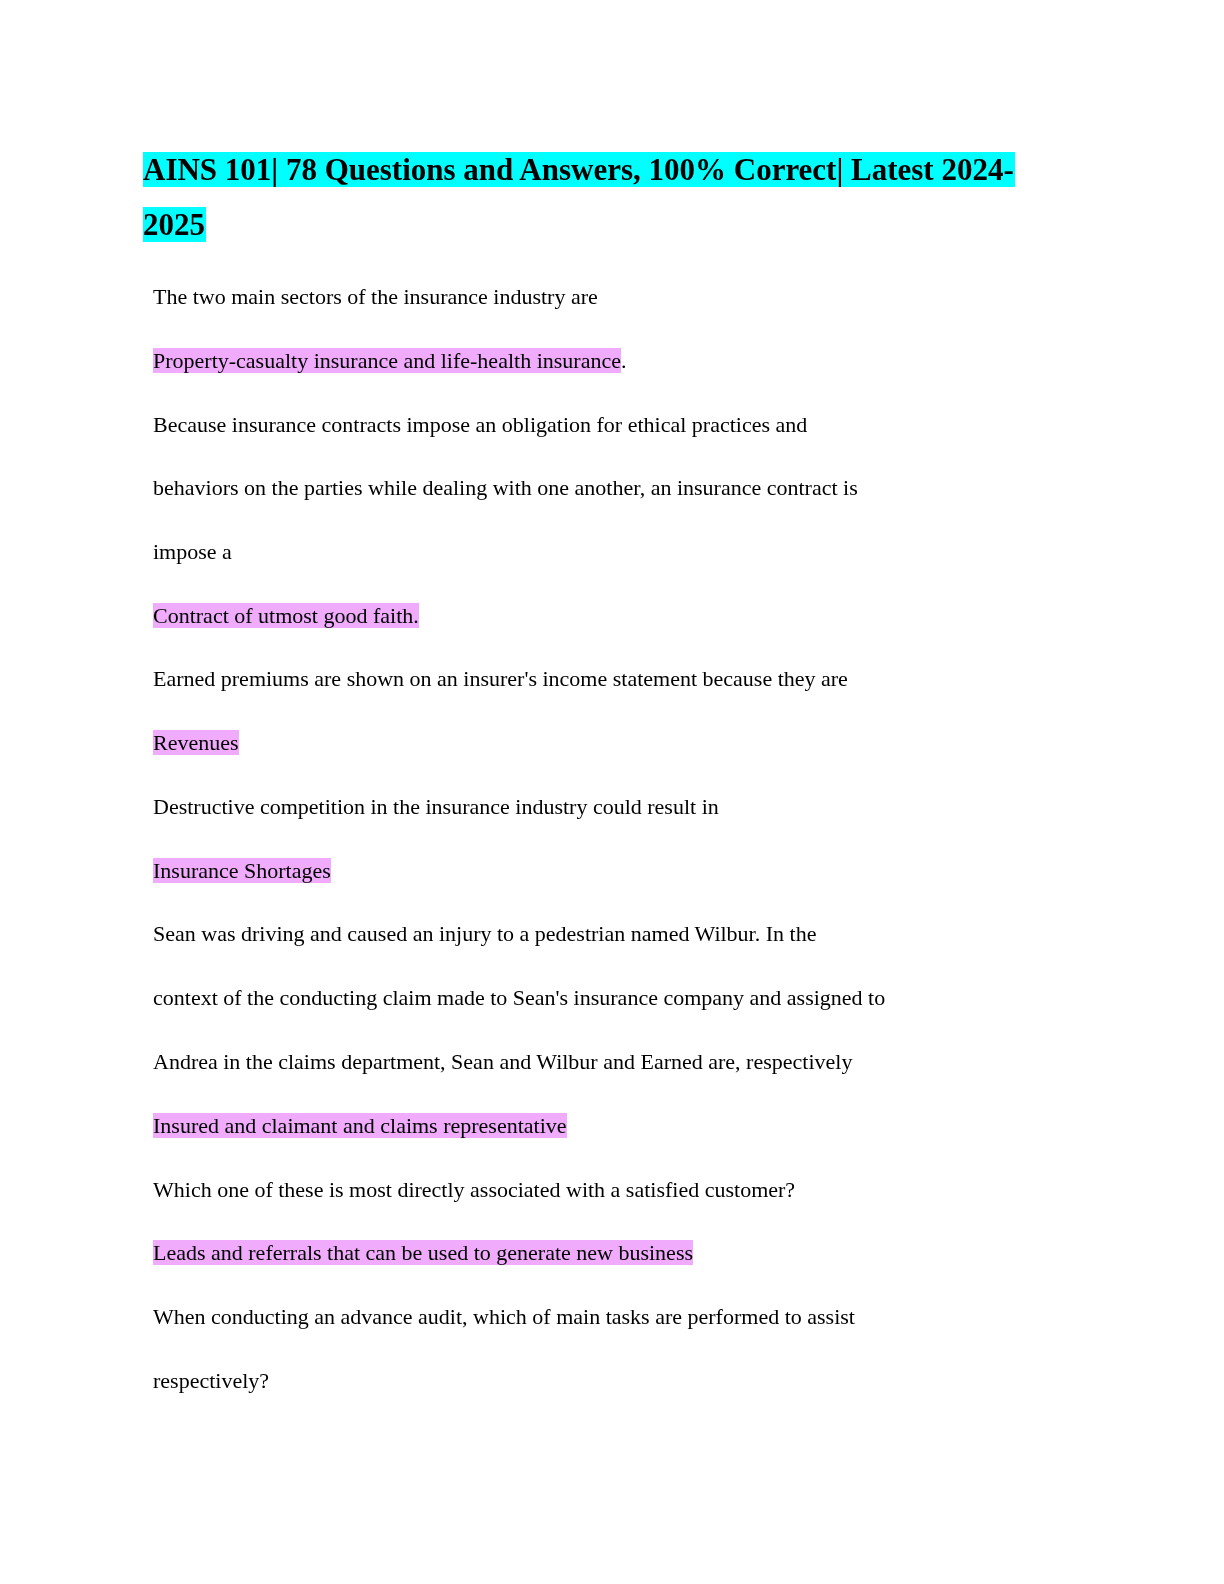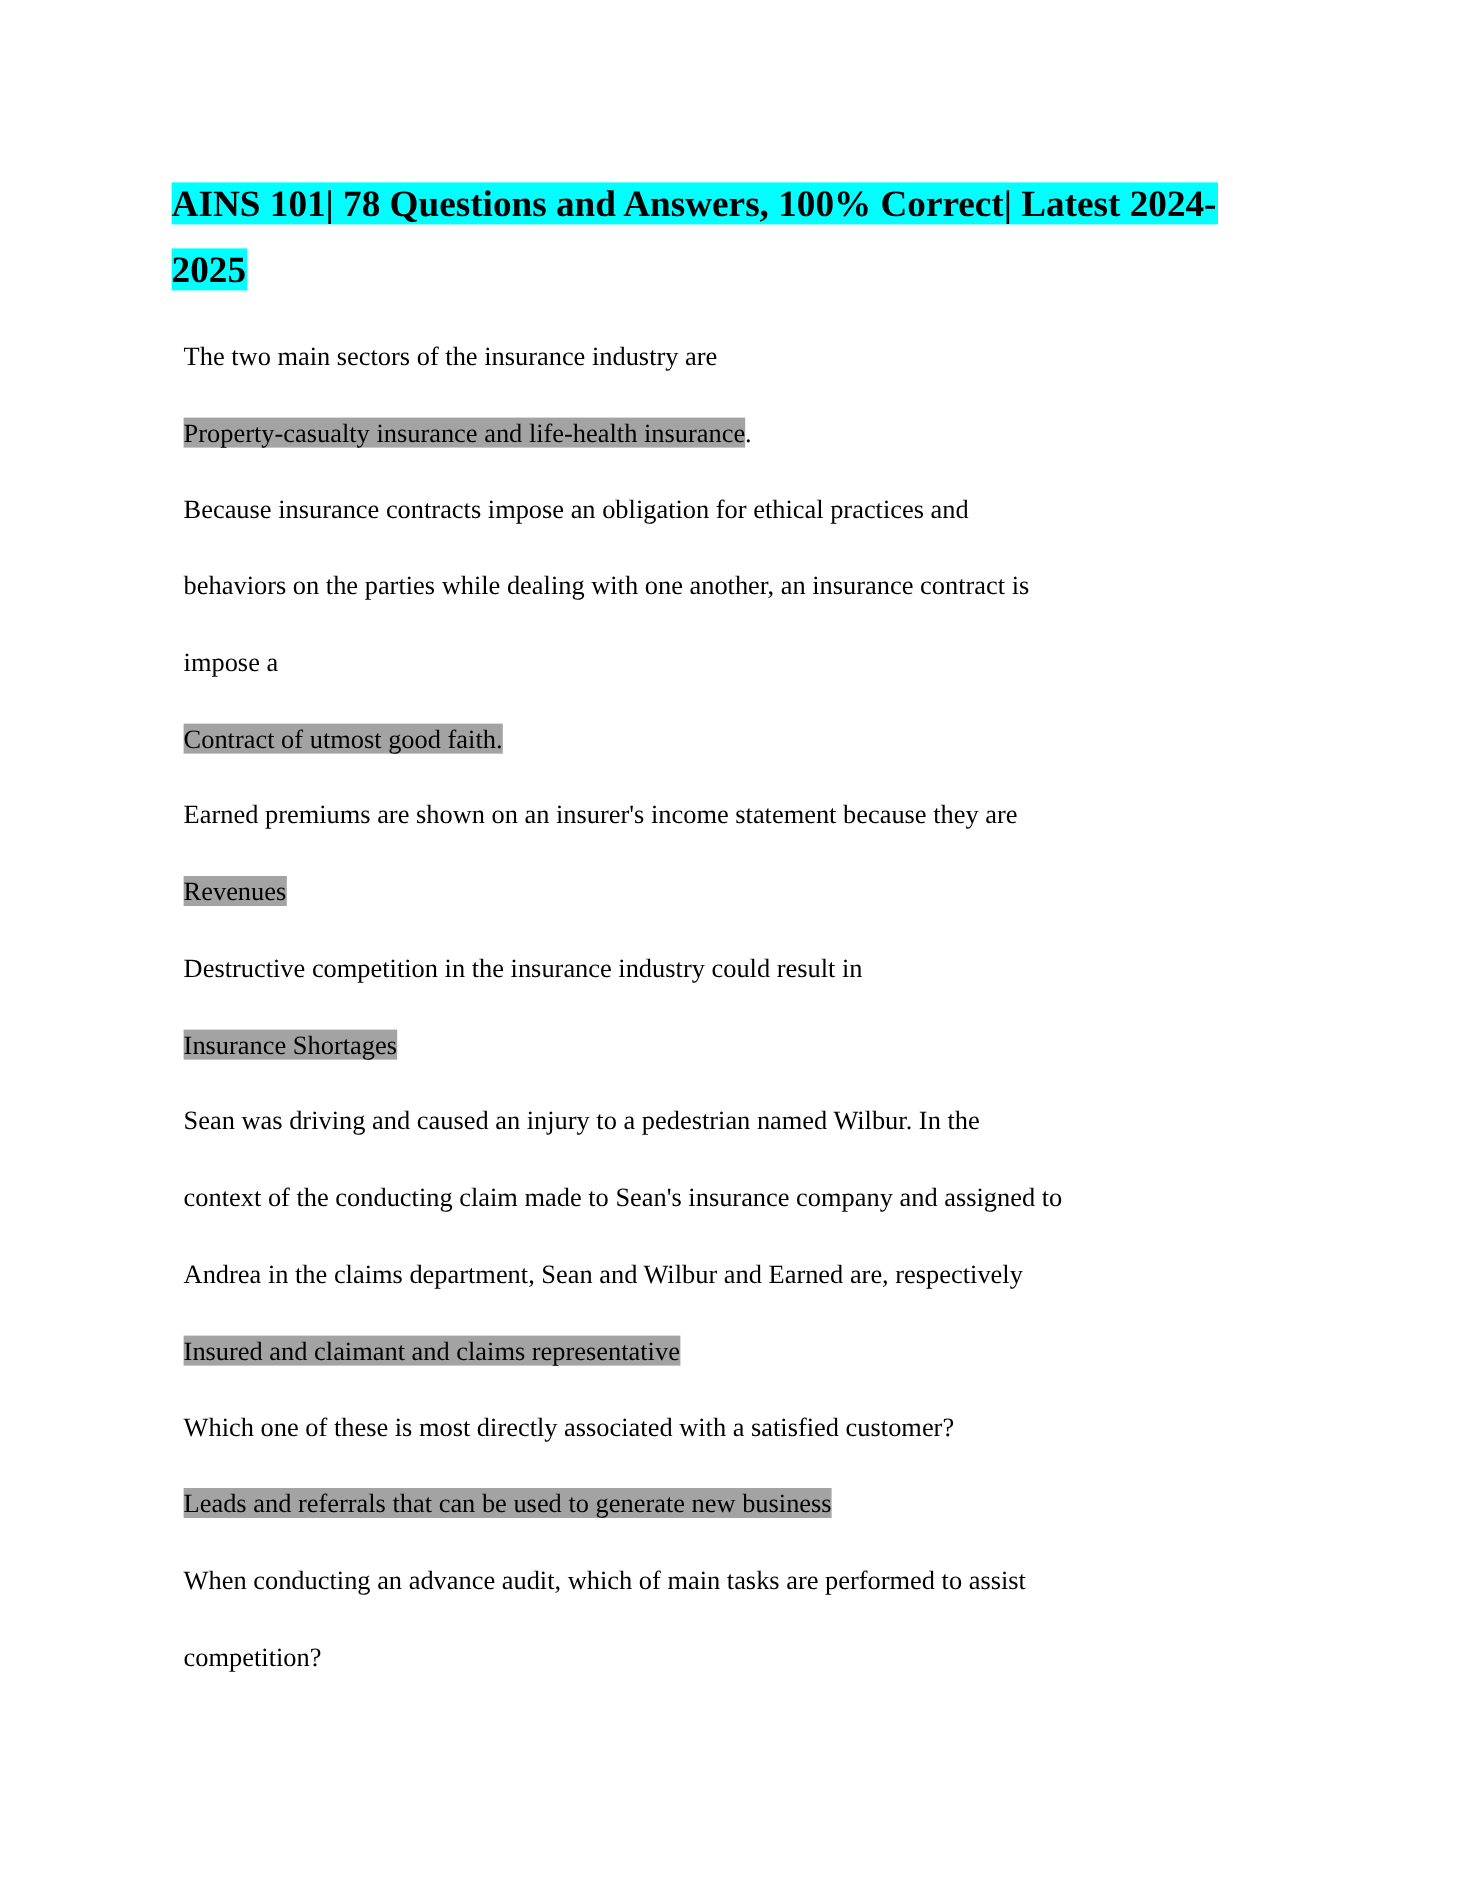--- a/index.html
+++ b/index.html
@@ -2,21 +2,21 @@
 <html><head>
 <meta charset="utf-8">
 <style>
   html, body { margin: 0; padding: 0; background: #ffffff; }
   body { width: 1224px; height: 1584px; position: relative; overflow: hidden;
          font-family: "Liberation Serif", "DejaVu Serif", serif; color: #000; }
   .page { position: absolute; left: 143px; top: 143px; width: 920px; }
   .title { font-weight: bold; font-size: 31px; line-height: 54.5px; margin: 0; }
   .title .hl { background: #00ffff; box-decoration-break: clone; -webkit-box-decoration-break: clone; padding: 0 1px 0 0; }
   .doc-line { position: absolute; left: 129px; font-size: 22px; line-height: 32px; white-space: nowrap; margin-left: 24px; }
-  .hl-answer { background: #a3a3a3; }
+  .hl-answer { background: #f0abfc; }
 </style>
 </head>
 <body>
 
 <div class="page">
   <h1 class="title"><span class="hl">AINS 101| 78 Questions and Answers, 100% Correct| Latest 2024-2025</span></h1>
 </div>
 
 <div class="doc-line" style="top:281px">The two main sectors of the insurance industry are</div>
 <div class="doc-line" style="top:345px"><span class="hl-answer">Property-casualty insurance and life-health insurance</span><span>.</span></div>
@@ -34,13 +34,13 @@
 
 <div class="doc-line" style="top:918px">Sean was driving and caused an injury to a pedestrian named Wilbur. In the</div>
 <div class="doc-line" style="top:982px">context of the conducting claim made to Sean's insurance company and assigned to</div>
 <div class="doc-line" style="top:1046px">Andrea in the claims department, Sean and Wilbur and Earned are, respectively</div>
 <div class="doc-line" style="top:1110px"><span class="hl-answer">Insured and claimant and claims representative</span></div>
 
 <div class="doc-line" style="top:1174px">Which one of these is most directly associated with a satisfied customer?</div>
 <div class="doc-line" style="top:1237px"><span class="hl-answer">Leads and referrals that can be used to generate new business</span></div>
 
 <div class="doc-line" style="top:1301px">When conducting an advance audit, which of main tasks are performed to assist</div>
-<div class="doc-line" style="top:1365px">competition?</div>
+<div class="doc-line" style="top:1365px">respectively?</div>
 
 </body></html>

